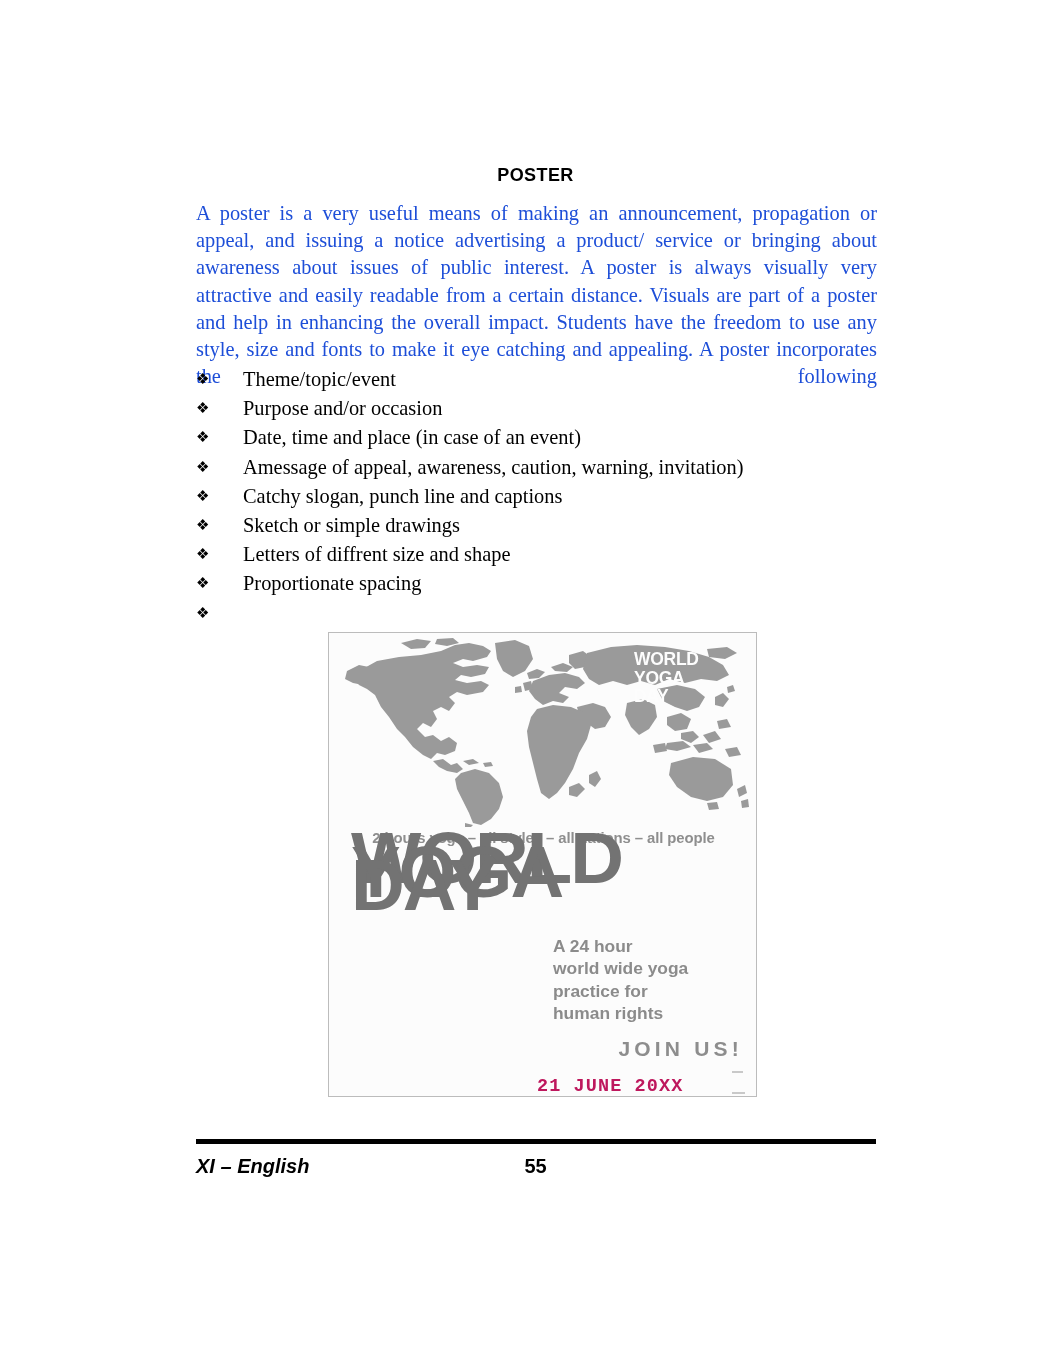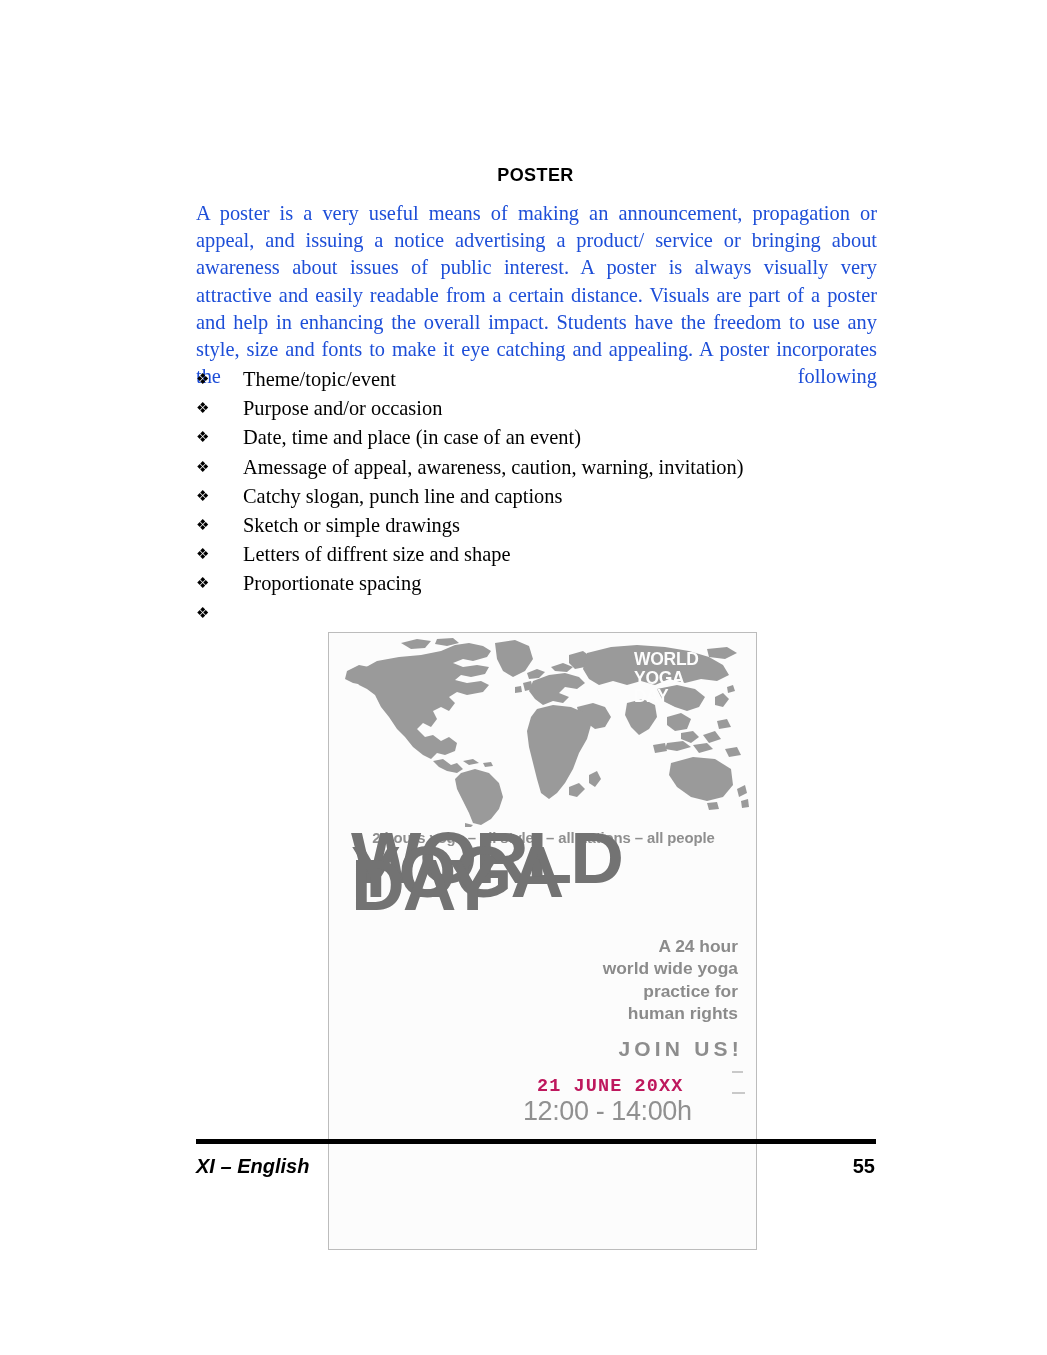--- a/index.html
+++ b/index.html
@@ -80,21 +80,21 @@
     color: #000;
     text-align: left;
   }
 
   
   .poster-figure {
     position: absolute;
     left: 328px;
     top: 632px;
     width: 429px;
-    height: 618px;
+    height: 465px;
     box-sizing: border-box;
     border: 1px solid #bcbcbc;
     background: #fbfbfb;
     overflow: hidden;
   }
   .poster-inner {
     position: absolute;
     left: 0; top: 0; right: 0; bottom: 0;
     background: #fcfcfc;
   }
@@ -158,21 +158,21 @@
     transform: scaleX(1.02);
     transform-origin: left center;
   }
 
   
   .desc-block {
     position: absolute;
     right: 18px;
     top: 302px;
     width: 185px;
-    text-align: right;
+    text-align: left;
     font-family: "Liberation Sans", sans-serif;
     font-weight: bold;
     font-size: 17.4px;
     line-height: 22.4px;
     color: #8b8b8b;
   }
 
   
   .join-us {
     position: absolute;
@@ -237,21 +237,21 @@
     font-weight: bold;
     font-style: italic;
     font-size: 20px;
     color: #000;
   }
   .footer-page {
     position: absolute;
     left: 196px;
     top: 1155px;
     width: 679px;
-    text-align: right;
+    text-align: center;
     font-family: "Liberation Sans", sans-serif;
     font-weight: bold;
     font-size: 20px;
     color: #000;
   }
 </style>
 </head>
 <body>
 
 <div class="page-title">POSTER</div>

